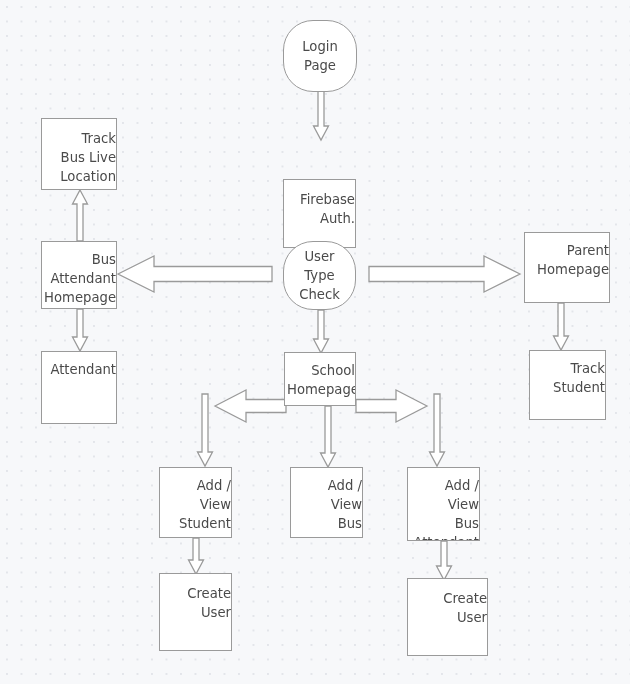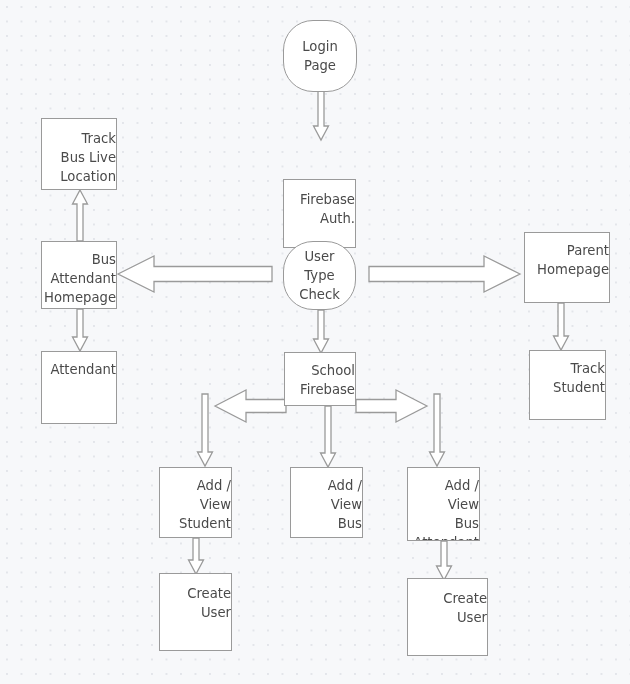--- a/index.html
+++ b/index.html
@@ -200,21 +200,21 @@
 Homepage</div>
   </div>
 
   <div class="node tight" style="left:529px; top:350px; width:77px; height:70px;">
     <div class="label">Track
 Student</div>
   </div>
 
   <div class="node tight" style="left:284px; top:352px; width:72px; height:54px;">
     <div class="label">School
-Firebase</div>
+Homepage</div>
   </div>
 
   <div class="node tight" style="left:159px; top:467px; width:73px; height:71px;">
     <div class="label">Add / View
 Student</div>
   </div>
 
   <div class="node tight" style="left:290px; top:467px; width:73px; height:71px;">
     <div class="label">Add / View
 Bus</div>

